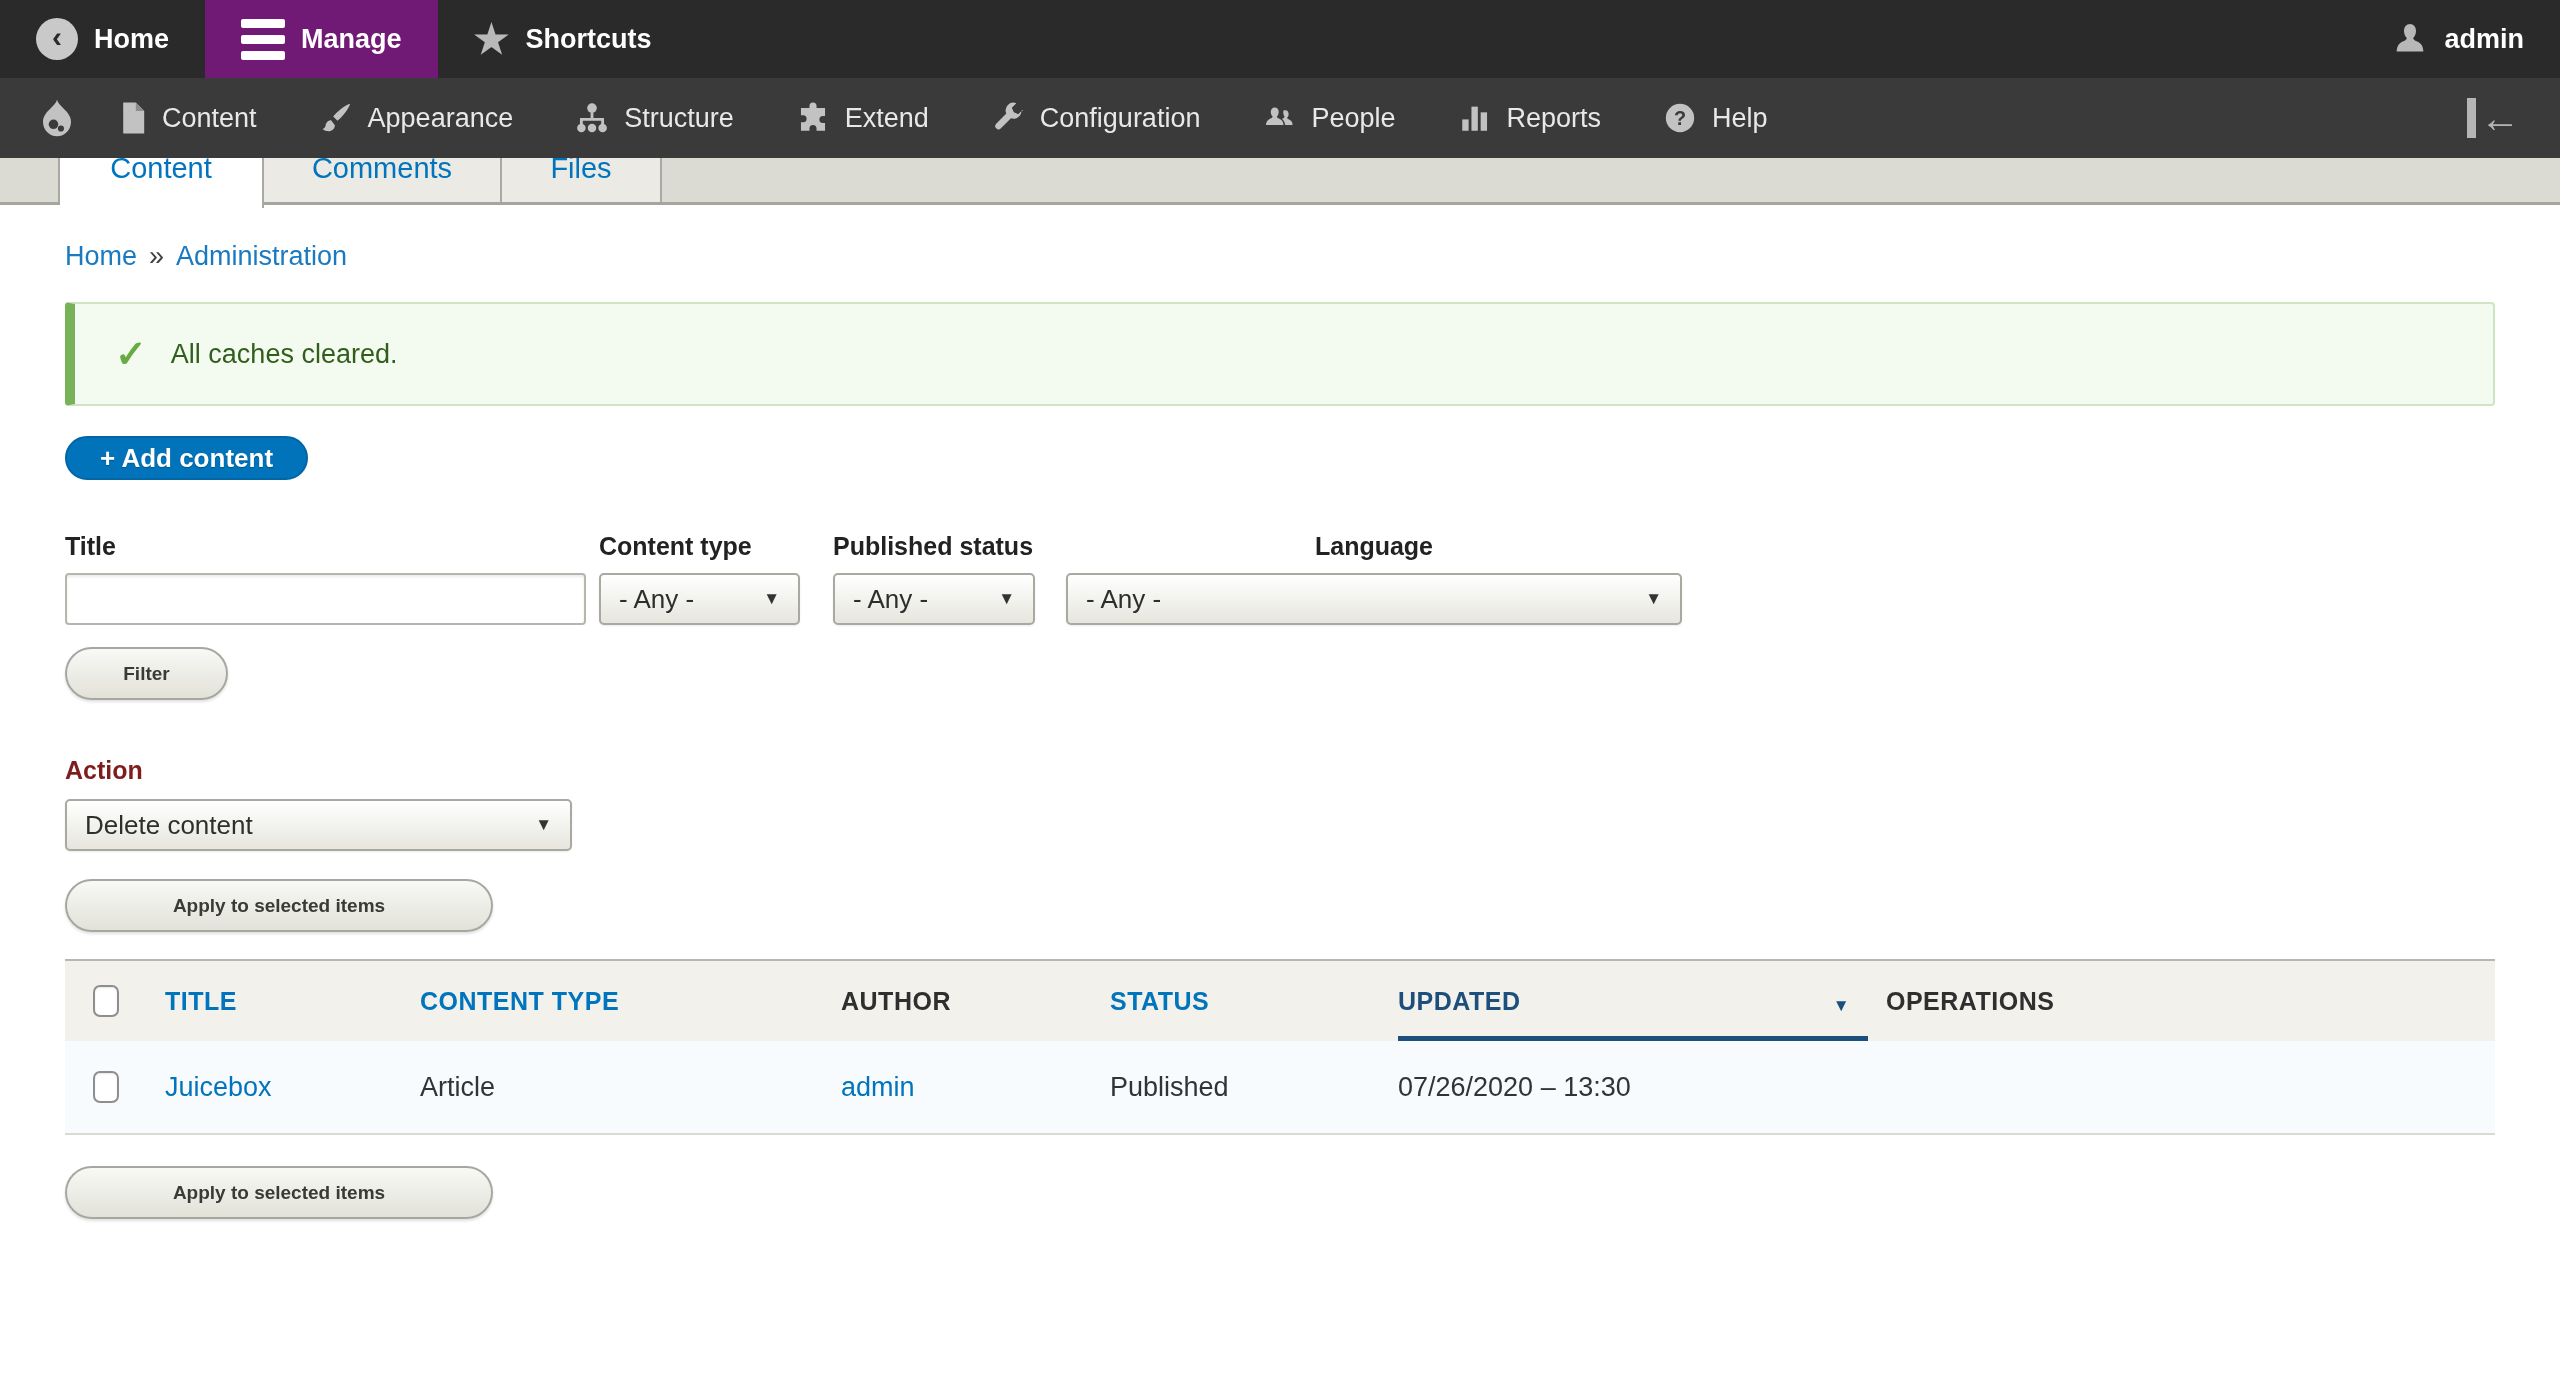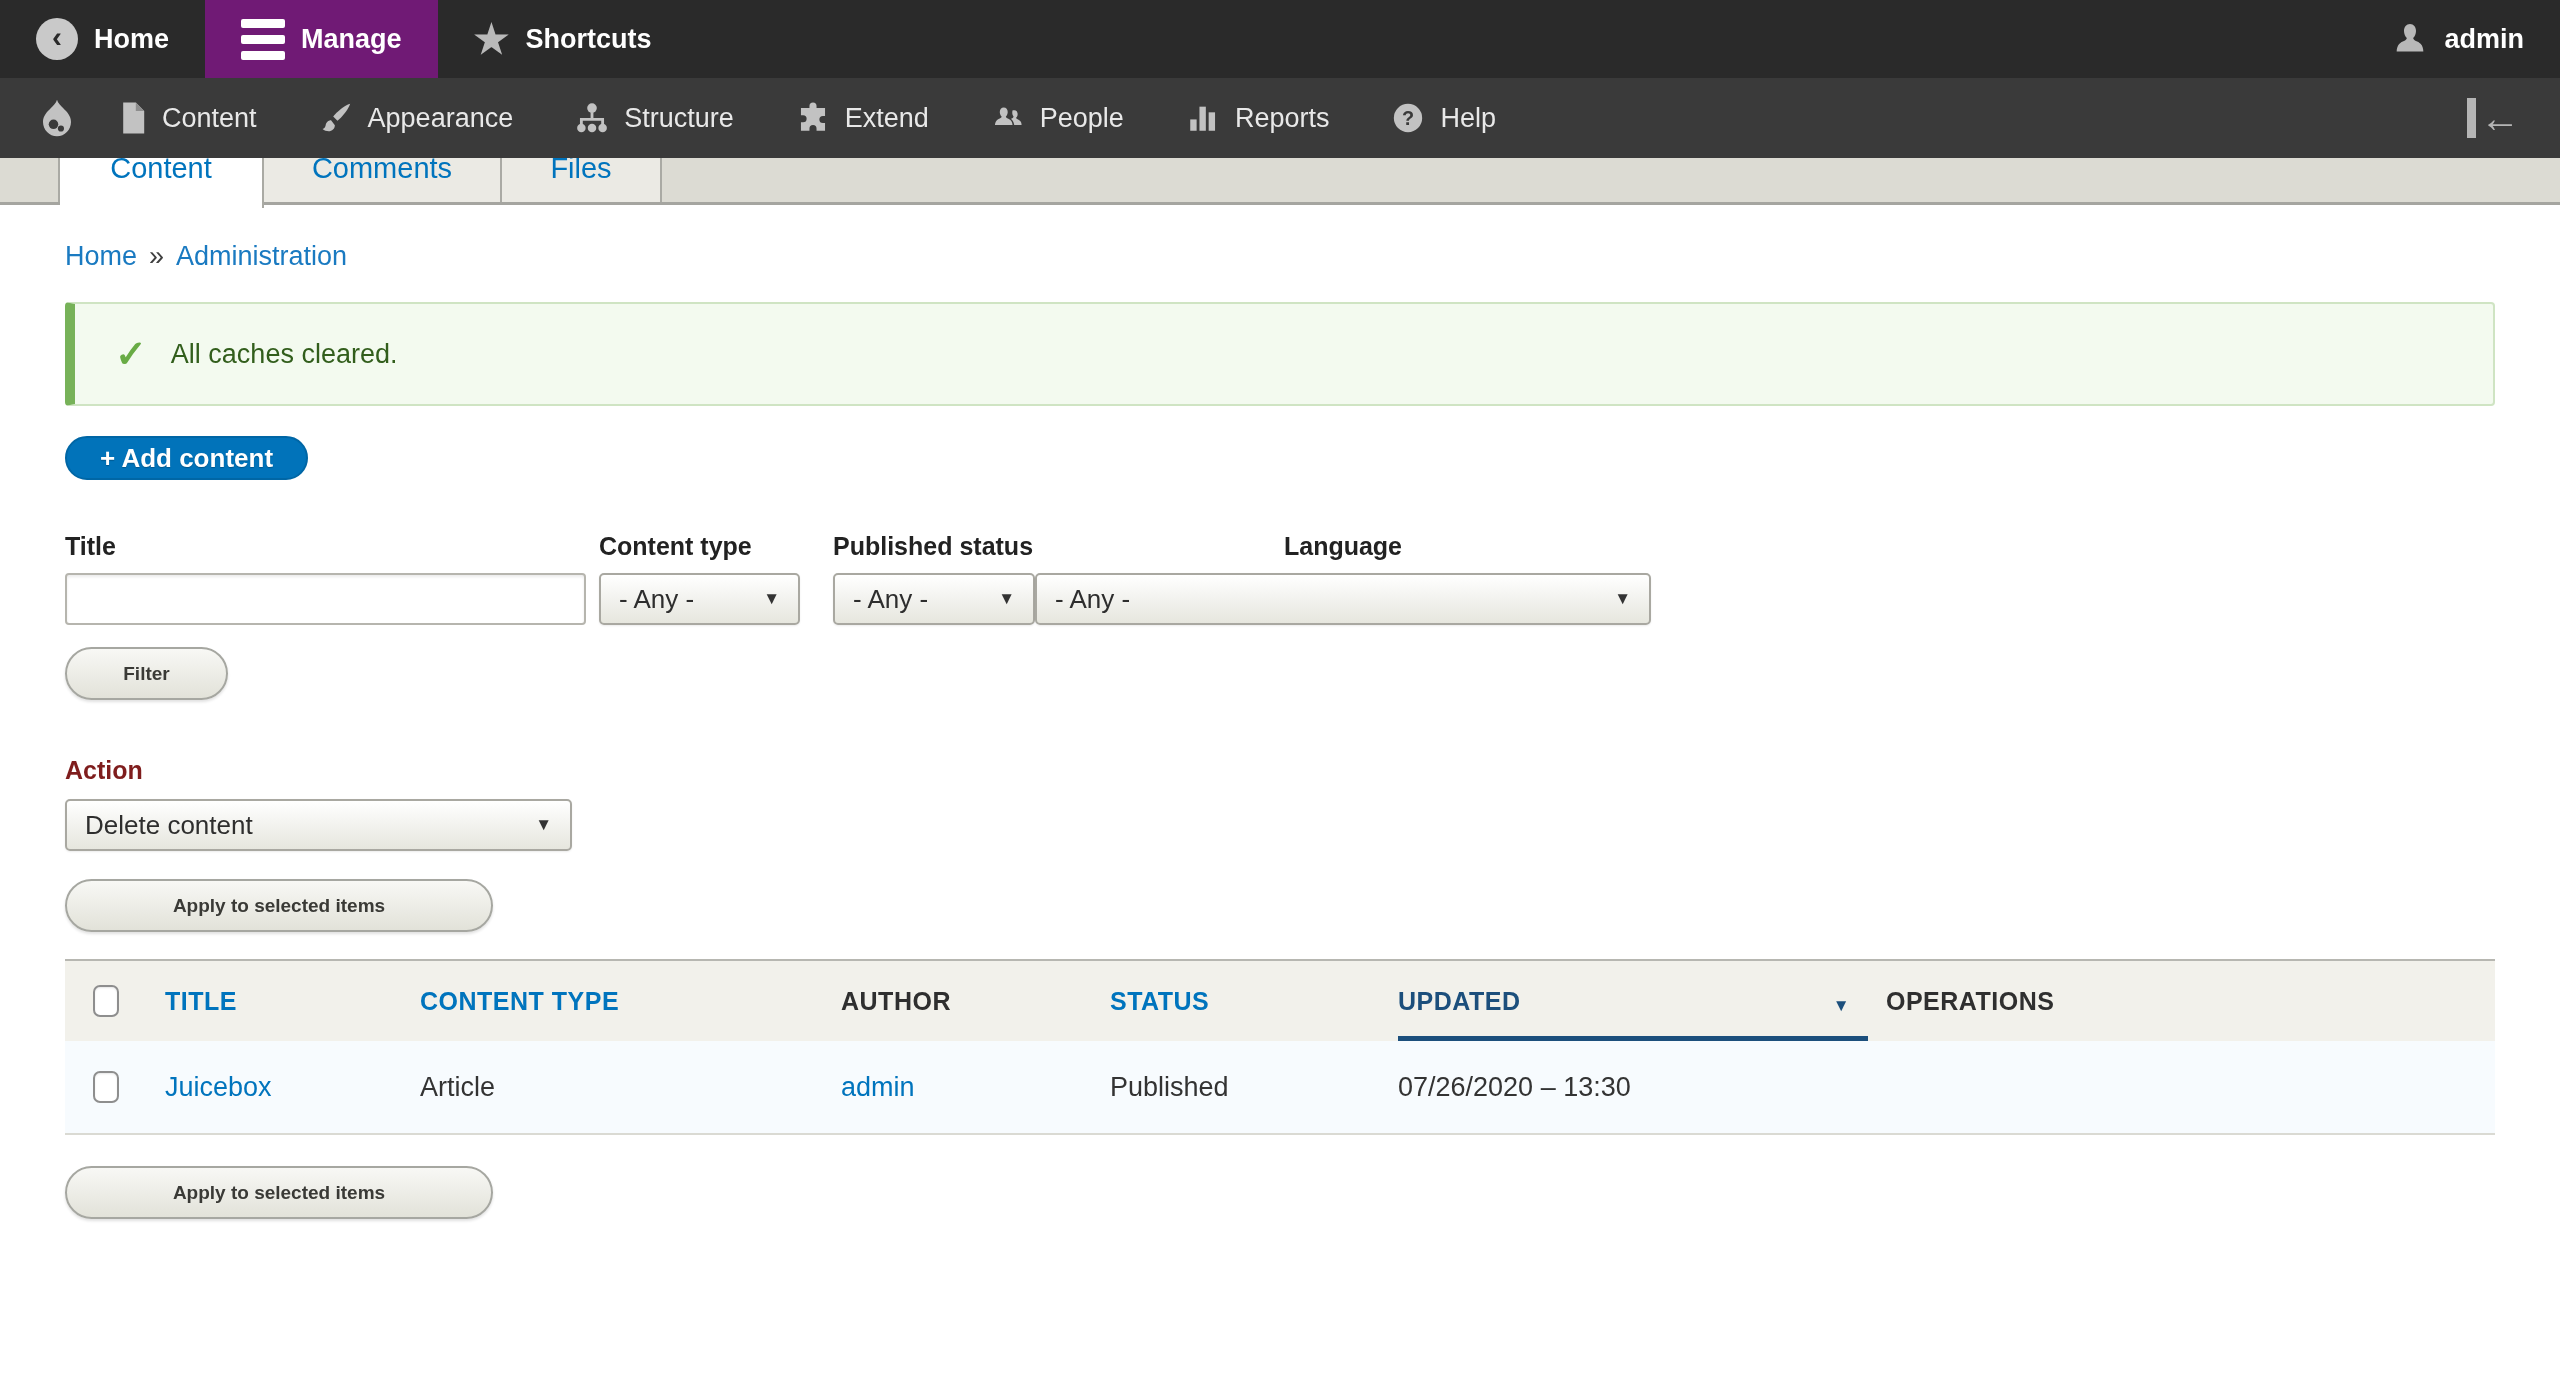--- a/index.html
+++ b/index.html
@@ -116,21 +116,21 @@
     cursor:pointer;
     text-shadow:0 1px 1px rgba(0,0,0,0.25);
   }
 
   
   .filter-row { margin-top:52px; display:flex; }
   .field-group { display:flex; flex-direction:column; }
   .field-label { font-weight:bold; font-size:25px; color:#222222; margin-bottom:12px; }
   .g-title  { width:521px; margin-right:13px; }
   .g-ctype  { width:201px; margin-right:33px; }
-  .g-status { width:202px; }
+  .g-status { width:202px; margin-right:31px; }
   .g-lang   { width:616px;text-align:center; }
 
   .text-input {
     height:52px; width:100%;
     border:2px solid #b6b5ae; border-radius:4px;
     background:#ffffff;
     box-shadow:inset 0 2px 3px rgba(0,0,0,0.08);
     font-size:26px; padding:0 14px;
     font-family:"Liberation Sans", sans-serif;
   }
@@ -321,20 +321,28 @@
 
   <div class="menu-item">
     <span>
       <svg width="34" height="34" viewBox="0 0 24 24">
         <path class="fill" d="M9.5 3.5a2.5 2.5 0 0 1 5 0V5h6v5.5h-1.5a2.5 2.5 0 0 0 0 5H20.5V21h-6v-1.5a2.5 2.5 0 0 0-5 0V21h-6v-6H5a2.5 2.5 0 0 0 0-5H3.5V5h6z"></path>
       </svg>
     </span>
     <span>Extend</span>
   </div>
 
+  <div class="menu-item">
+    <span>
+      <svg width="34" height="34" viewBox="0 0 24 24">
+        <path class="fill" d="M21.5 7a5.5 5.5 0 0 1-7.4 5.2L7 19.3a2.3 2.3 0 0 1-3.3-3.3l7.1-7.1A5.5 5.5 0 0 1 17.9 1.6l-3.2 3.2 1.4 3.1 3.1 1.4 3.2-3.2c.1.3.1.6.1.9z"></path>
+      </svg>
+    </span>
+    <span>Configuration</span>
+  </div>
 
   <div class="menu-item">
     <span>
       <svg width="34" height="34" viewBox="0 0 24 24">
         <path class="fill" d="M9 4.5c1.7 0 2.8 1.4 2.8 3.2 0 1.3-.5 2.5-1.3 3.2.2 1.5 2.1 1.2 3.5 2.8.8.8 1.2 2.2 1.2 3.3H2.8c0-1.1.4-2.5 1.2-3.3 1.4-1.6 3.3-1.3 3.5-2.8-.8-.7-1.3-1.9-1.3-3.2C6.2 5.9 7.3 4.5 9 4.5z"></path>
         <path class="fill" d="M16.5 6.5c1.4 0 2.3 1.2 2.3 2.7 0 1.1-.4 2.1-1.1 2.7.2 1.2 1.8 1 2.9 2.3.7.7 1 1.8 1 2.8h-5.2c-.2-1.5-.8-2.9-1.7-3.8l-.6-.6c.9-.3 1.6-.7 1.8-1.7-.6-.6-.9-1.6-.9-2.7 0-.6.1-1.1.3-1.6.3-.1.7-.1 1.2-.1z"></path>
       </svg>
     </span>
     <span>People</span>
   </div>

